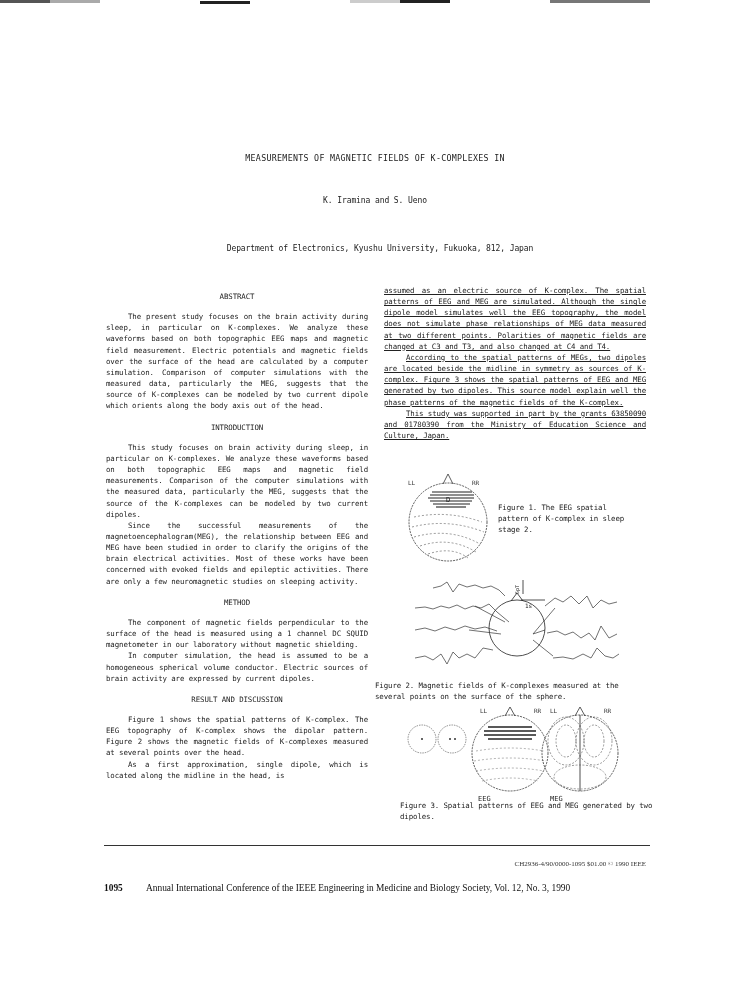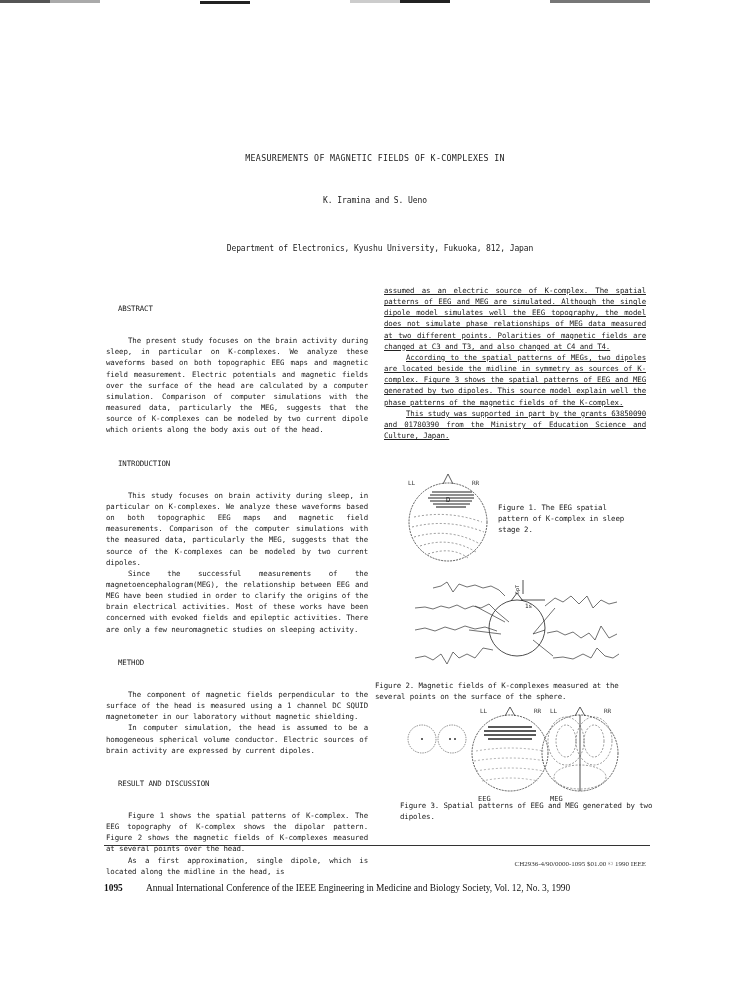--- a/index.html
+++ b/index.html
@@ -6,21 +6,21 @@
     body { width: 755px; height: 1000px; position: relative; overflow: hidden; color: #1a1a1a; }
     .mono { font-family: "DejaVu Sans Mono", "Liberation Mono", monospace; font-size: 7.4px; line-height: 11.15px; letter-spacing: -0.1px; color: #222; }
     .abs { position: absolute; }
     .topbar { position: absolute; top: 0; height: 3px; }
     .title { left: 190px; top: 153px; width: 370px; text-align: center; font-size: 8.3px; line-height: 11px; letter-spacing: 0.3px; }
     .authors { left: 190px; top: 195px; width: 370px; text-align: center; font-size: 8px; }
     .affil { left: 150px; top: 236px; width: 460px; text-align: center; font-size: 8px; margin-top: 7px; }
     .col { position: absolute; width: 262px; }
     .col-left { left: 106px; }
     .col-right { left: 384px; }
-    .heading { text-align: left; margin: 12px; }
+    .heading { text-align: center; margin: 0; }
     .para { margin: 0; text-indent: 22px; text-align: justify; }
     .para.noind { text-indent: 0; }
     .cap { position: absolute; }
     .footer-rule { position: absolute; left: 104px; top: 845px; width: 546px; border-top: 1px solid #333; }
     .footer { position: absolute; left: 104px; top: 848px; width: 546px; font-family: "Liberation Serif", serif; font-size: 9.4px; color: #111; }
     .footer .pg { font-weight: bold; display: inline-block; width: 42px; margin-top: 35px; }
     .footer .copy { position: absolute; right: 4px; top: 12px; font-size: 7px; color: #333; white-space: nowrap; }
     svg { position: absolute; overflow: visible; }
   </style>
 </head>

